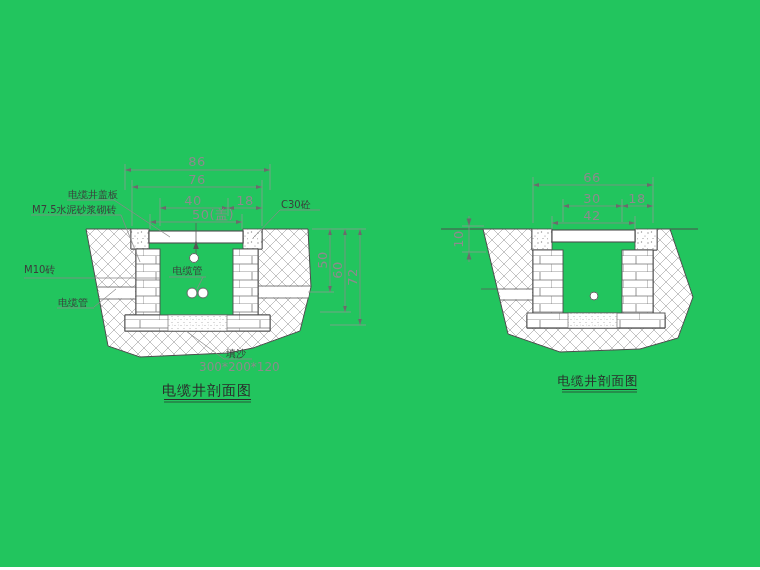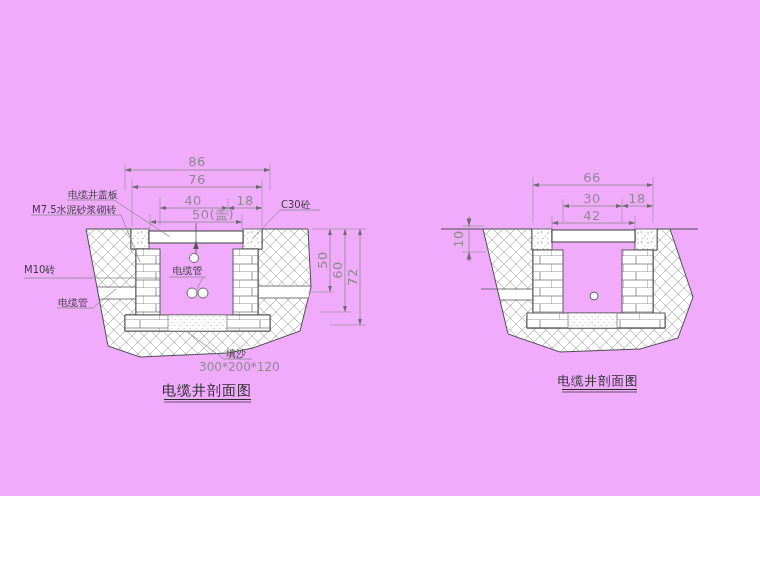--- a/index.html
+++ b/index.html
@@ -1,16 +1,16 @@
 <!DOCTYPE html>
 <html><head>
 <meta charset="utf-8">
 <style>
   html,body{margin:0;padding:0;background:#fff;}
-  .page{position:relative;width:760px;height:496px;background:#f0abfc;overflow:hidden;}
+  .page{position:relative;width:760px;height:567px;background:#22c55e;overflow:hidden;}
   svg{position:absolute;left:0;top:0;}
   text{font-family:"DejaVu Sans","Liberation Sans",sans-serif;}
   .dimtxt{font-size:13px;fill:#8c8c8c;letter-spacing:.5px;}
   .dimtxt-sm{font-size:12px;fill:#8c8c8c;}
   .lbl{font-size:10px;fill:#3c3c3c;}
   .title{font-size:14px;fill:#2b2b2b;letter-spacing:1px;}
   .title2{font-size:12.5px;fill:#2b2b2b;letter-spacing:1px;}
   .ln{stroke:#4d4d4d;stroke-width:1;fill:none;}
   .ln2{stroke:#5a5a5a;stroke-width:.8;fill:none;}
   .dim{stroke:#8a8a8a;stroke-width:.8;fill:none;}

